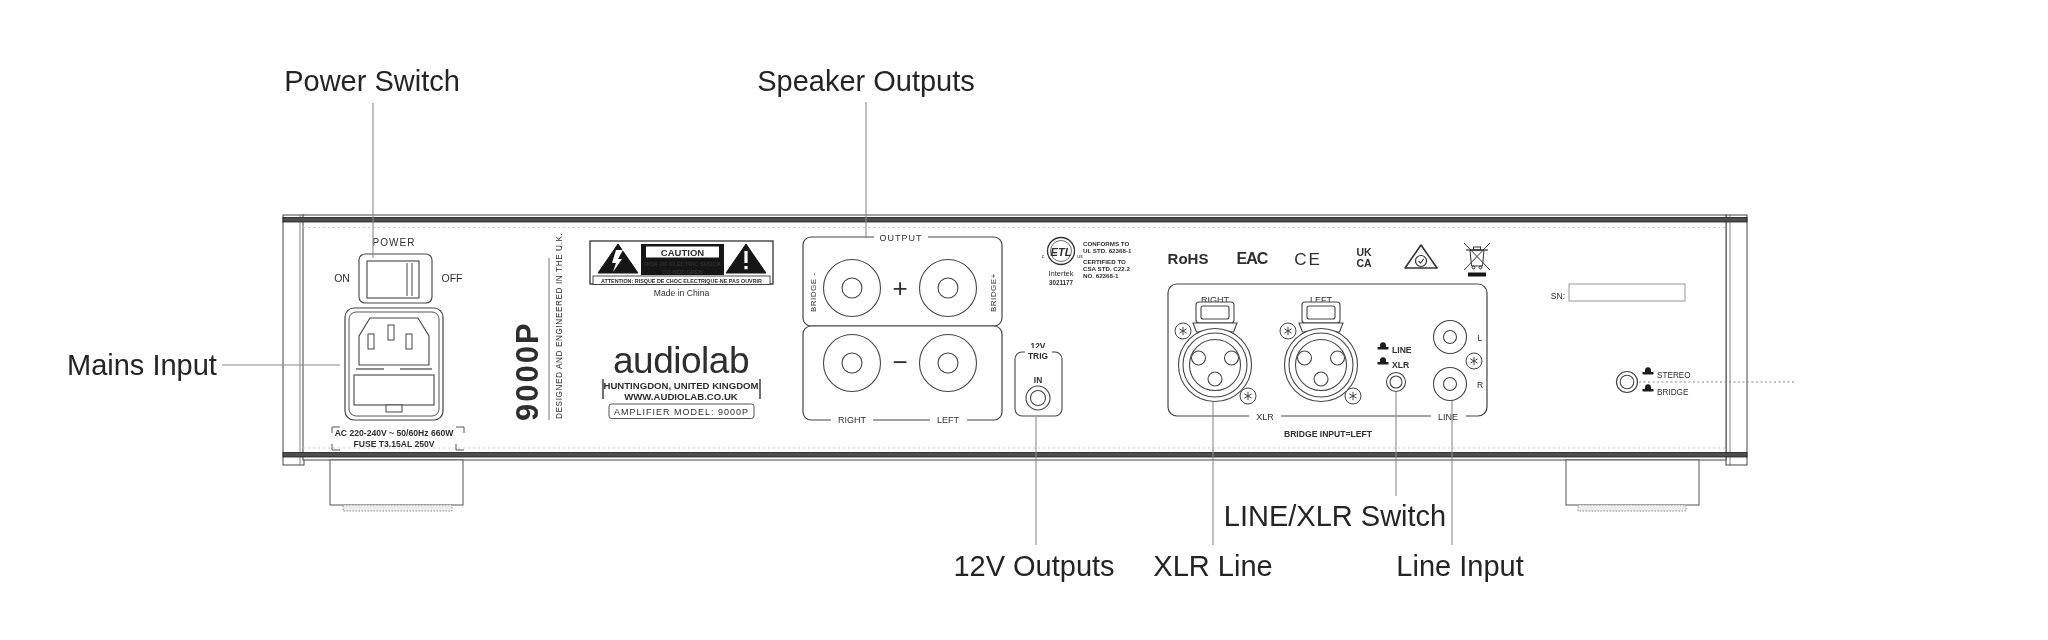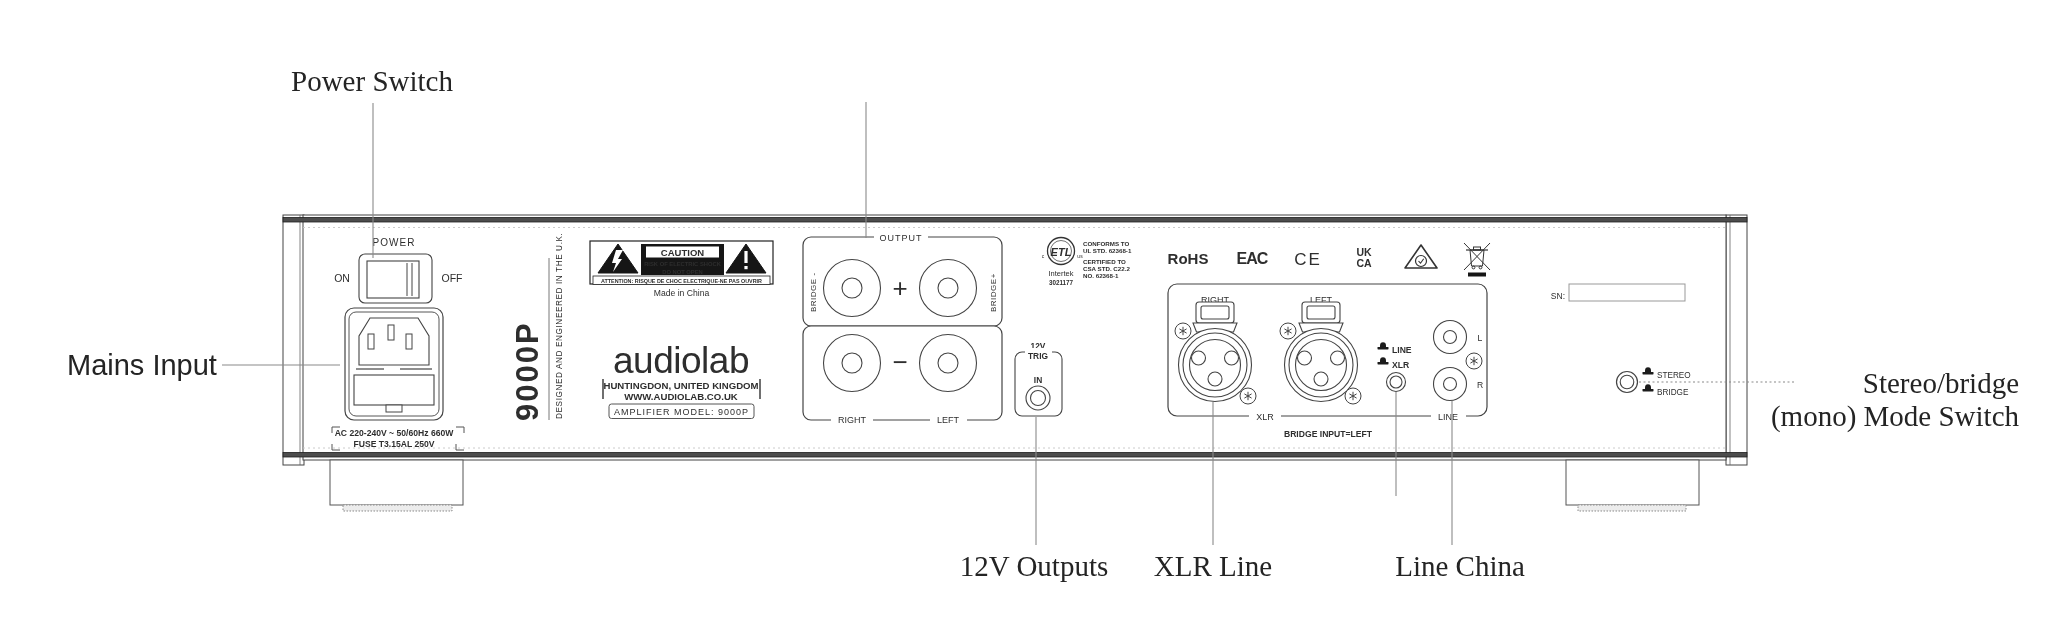--- a/index.html
+++ b/index.html
@@ -4,21 +4,21 @@
 <style>
   html,body{margin:0;padding:0;background:#ffffff;}
   .scene{position:relative;width:2048px;height:640px;background:#fff;overflow:hidden;
          font-family:"Liberation Sans","DejaVu Sans",sans-serif;}
   .scene svg{position:absolute;left:0;top:0;}
   svg text{font-family:"Liberation Sans","DejaVu Sans",sans-serif;fill:#2e2e2e;}
   .tc{text-anchor:middle}
   .ts{text-anchor:start}
   .te{text-anchor:end}
   .callout{position:absolute;color:#242424;font-size:29px;line-height:33px;white-space:nowrap;}
-  .cc{transform:translate(-50%,-50%);text-align:right;font-family:Liberation Serif, serif;}
+  .cc{transform:translate(-50%,-50%);text-align:center;}
   .cl{transform:translate(0,-50%);}
 </style>
 </head>
 <body>
 
 <div class="scene">
 
 <svg width="2048" height="640" viewBox="0 0 2048 640">
   <defs>
     <g id="torx" fill="#fff" stroke="#444" stroke-width="1">
@@ -262,22 +262,20 @@
     <line x1="222" y1="365" x2="340" y2="365"></line>
     <line x1="1036" y1="417" x2="1036" y2="545"></line>
     <line x1="1213" y1="402" x2="1213" y2="545"></line>
     <line x1="1396" y1="392" x2="1396" y2="496"></line>
     <line x1="1452" y1="401" x2="1452" y2="545"></line>
     <line x1="1639" y1="382" x2="1795" y2="382" stroke-dasharray="2 2.5"></line>
   </g>
 </svg>
 
 <div class="callout cc" style="left:372px;top:81px;">Power Switch</div>
+<div class="callout cc" style="left:866px;top:81px;">Speaker Outputs</div>
 <div class="callout cl" style="left:55px;top:365px;margin-left:12px;">Mains Input</div>
 <div class="callout cc" style="left:1034px;top:566px;">12V Outputs</div>
 <div class="callout cc" style="left:1213px;top:566px;">XLR Line</div>
-<div class="callout cc" style="left:1460px;top:566px;">Line China</div>
-<div class="callout cc" style="left:1895px;top:400px;">
-  <div>Stereo/bridge</div>
-  <div>(mono) Mode Switch</div>
+<div class="callout cc" style="left:1335px;top:516px;">LINE/XLR Switch</div>
+<div class="callout cc" style="left:1460px;top:566px;">Line Input</div>
+
 </div>
 
-</div>
-
 </body></html>

